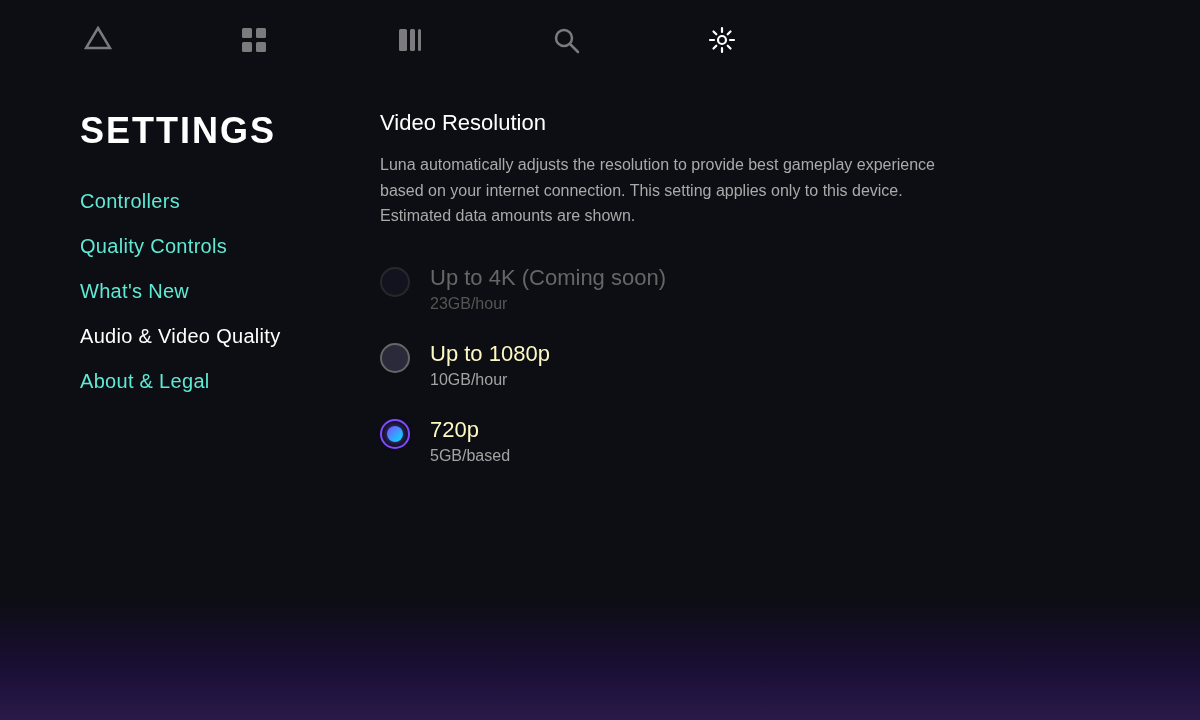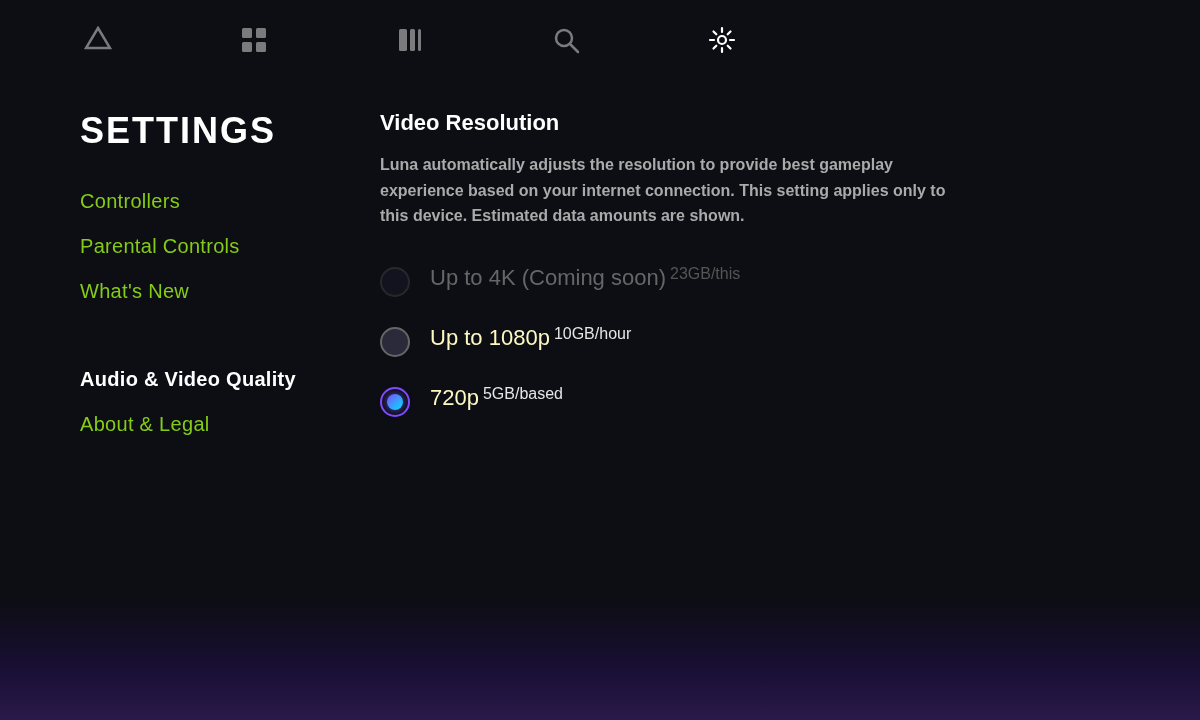--- a/index.html
+++ b/index.html
@@ -86,55 +86,53 @@
       margin-bottom: 30px;
     }
 
     .sidebar-nav {
       display: flex;
       flex-direction: column;
       gap: 6px;
     }
 
     .sidebar-item {
-      color: #84cc16;
+      color: #5eead4;
       font-size: 20px;
       padding: 8px 0;
       cursor: pointer;
       transition: color 0.2s;
       letter-spacing: 0.3px;
     }
 
     .sidebar-item.active {
       color: white;
-      font-weight: 700;
-      margin-top: 43px;
+      font-weight: 400;
     }
 
     
     .content-area {
       flex: 1;
       padding-top: 10px;
       padding-left: 20px;
     }
 
     .section-title {
       color: white;
       font-size: 22px;
-      font-weight: 700;
+      font-weight: 400;
       margin-bottom: 16px;
     }
 
     .section-description {
       color: #aaa;
       font-size: 16px;
       line-height: 1.6;
       max-width: 580px;
       margin-bottom: 36px;
-      font-weight: bold;
     }
 
     
     .radio-options {
       display: flex;
       flex-direction: column;
       gap: 28px;
     }
 
     .radio-option {
@@ -173,36 +171,36 @@
     }
 
     .radio-button.disabled {
       border: 2px solid #444;
       background: #1a1a2a;
       opacity: 0.5;
     }
 
     .radio-text {
       display: flex;
-      flex-direction: row;
+      flex-direction: column;
       gap: 4px;
     }
 
     .radio-label {
       color: #fef9c3;
       font-size: 22px;
       font-weight: 400;
     }
 
     .radio-option.disabled .radio-label {
       color: #666;
     }
 
     .radio-sublabel {
-      color: #e5e5e5;
+      color: #a3a3a3;
       font-size: 16px;
     }
 
     .radio-option.disabled .radio-sublabel {
       color: #555;
     }
   </style>
 </head>
 <body>
 
@@ -246,38 +244,38 @@
   </div>
 </nav>
 
 <div class="main-content">
 
   <aside class="sidebar">
     <h1 class="sidebar-title">SETTINGS</h1>
 
     <nav class="sidebar-nav">
       <div class="sidebar-item">Controllers</div>
-      <div class="sidebar-item">Parental Controls</div>
+      <div class="sidebar-item">Quality Controls</div>
       <div class="sidebar-item">What's New</div>
       <div class="sidebar-item active">Audio &amp; Video Quality</div>
       <div class="sidebar-item">About &amp; Legal</div>
     </nav>
   </aside>
 
   <section class="content-area">
     <h2 class="section-title">Video Resolution</h2>
     <p class="section-description">Luna automatically adjusts the resolution to provide best gameplay experience based on your internet connection. This setting applies only to this device. Estimated data amounts are shown.</p>
 
     <div class="radio-options">
 
       <div class="radio-option disabled">
         <div class="radio-button disabled"></div>
         <div class="radio-text">
           <span class="radio-label">Up to 4K (Coming soon)</span>
-          <span class="radio-sublabel">23GB/this</span>
+          <span class="radio-sublabel">23GB/hour</span>
         </div>
       </div>
 
       <div class="radio-option">
         <div class="radio-button"></div>
         <div class="radio-text">
           <span class="radio-label">Up to 1080p</span>
           <span class="radio-sublabel">10GB/hour</span>
         </div>
       </div>

